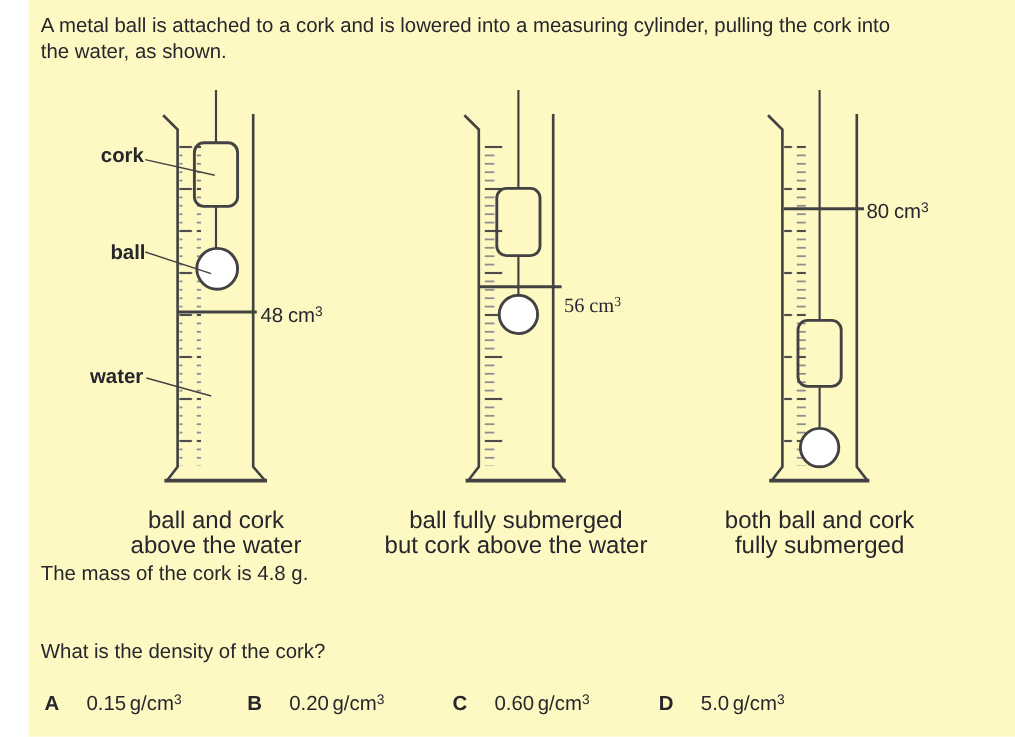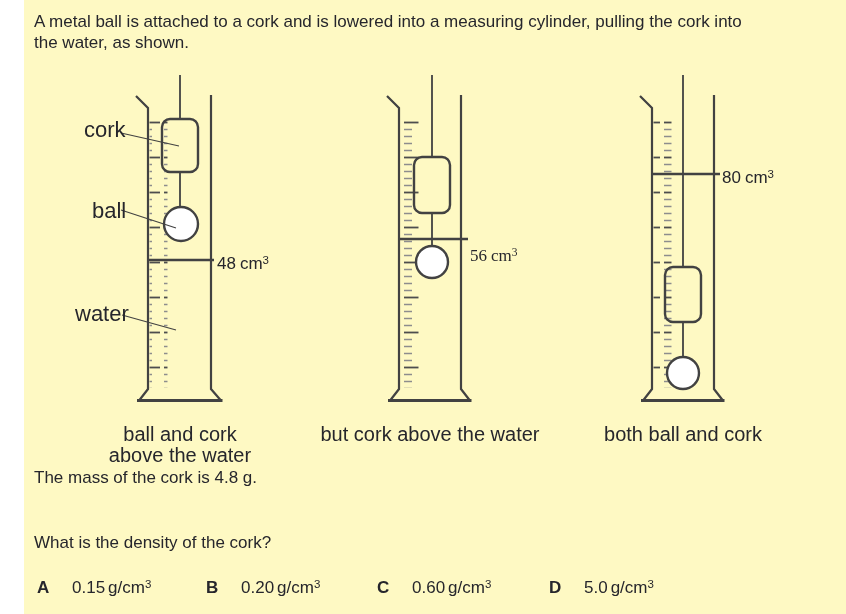--- a/index.html
+++ b/index.html
@@ -9,21 +9,21 @@
     background:#fef9c3;
     font-family:"Liberation Sans","DejaVu Sans",sans-serif;
     color:#26262c;
     overflow:hidden;
     margin-left:24px;
   }
   .abs{position:absolute;}
   .qtext{left:10px;top:11px;width:832px;font-size:17px;line-height:21px;}
   .qtext span{display:block;}
   .diagram-svg{left:0;top:0;width:846px;height:614px;}
-  .part-label{font-size:22px;line-height:17px;}
+  .part-label{font-size:17px;line-height:17px;font-weight:bold;}
   .lbl-cork{left:60px;top:121px;}
   .lbl-ball{left:68px;top:202px;}
   .lbl-water{left:51px;top:305px;}
   .reading{font-size:17px;line-height:20px;white-space:nowrap;}
   .reading .unit{margin-left:4px;}
   .sup{font-size:11.5px;vertical-align:5px;}
   .read-1{left:193px;top:250px;}
   .read-2{left:446px;top:242px;font-family:Liberation Serif, serif;}
   .read-3{left:698px;top:164px;}
   .caption{top:424px;font-size:20px;line-height:21px;text-align:center;transform:translateX(-50%);white-space:nowrap;}
@@ -108,24 +108,26 @@
   </div>
   <div class="abs reading read-3">
     <span>80</span><span class="unit">cm</span><span class="sup">3</span>
   </div>
 
   <div class="abs caption cap-1">
     <span>ball and cork</span>
     <span>above the water</span>
   </div>
   <div class="abs caption cap-2">
+    <span>ball fully submerged</span>
     <span>but cork above the water</span>
   </div>
   <div class="abs caption cap-3">
     <span>both ball and cork</span>
+    <span>fully submerged</span>
   </div>
 
   <div class="abs statement st-mass">The mass of the cork is 4.8 g.</div>
   <div class="abs statement st-question">What is the density of the cork?</div>
 
   <div class="abs options-row">
     <div class="option opt-a">
       <span class="letter">A</span><span>0.15</span><span class="unit">g/cm</span><span class="sup">3</span>
     </div>
     <div class="option opt-b">

